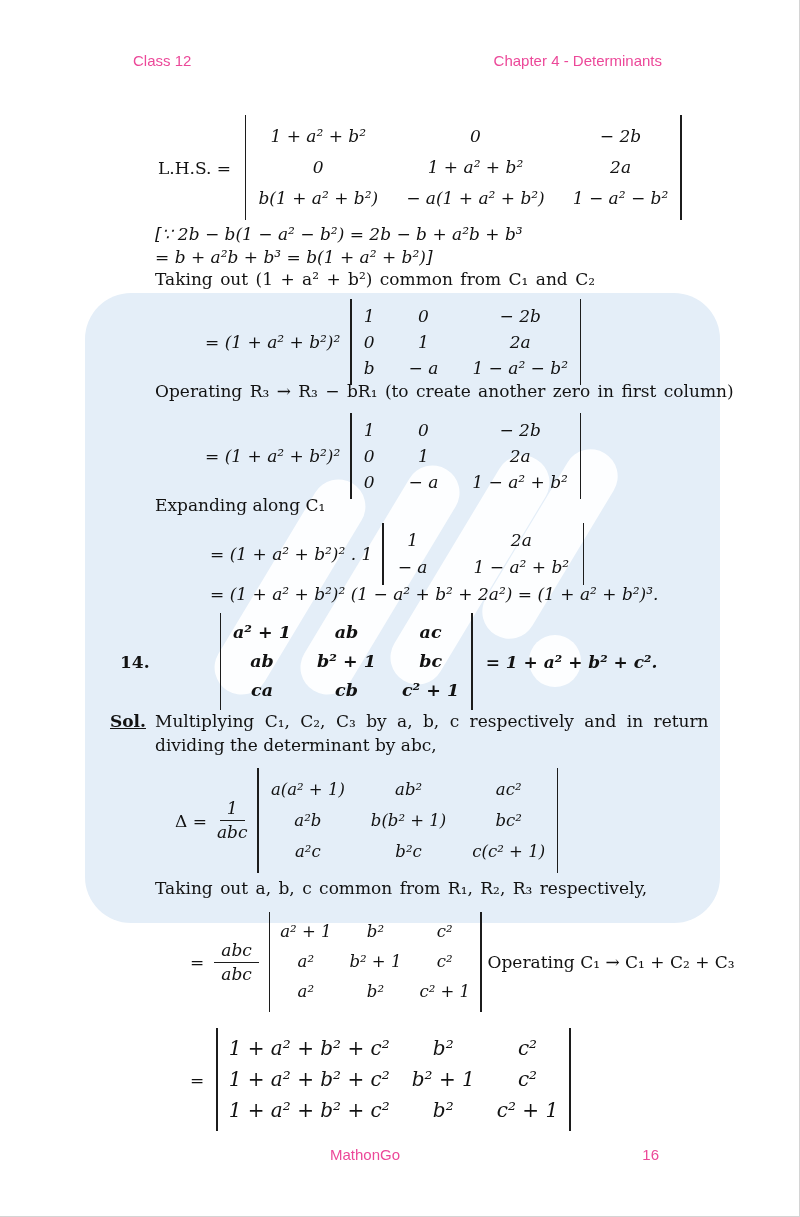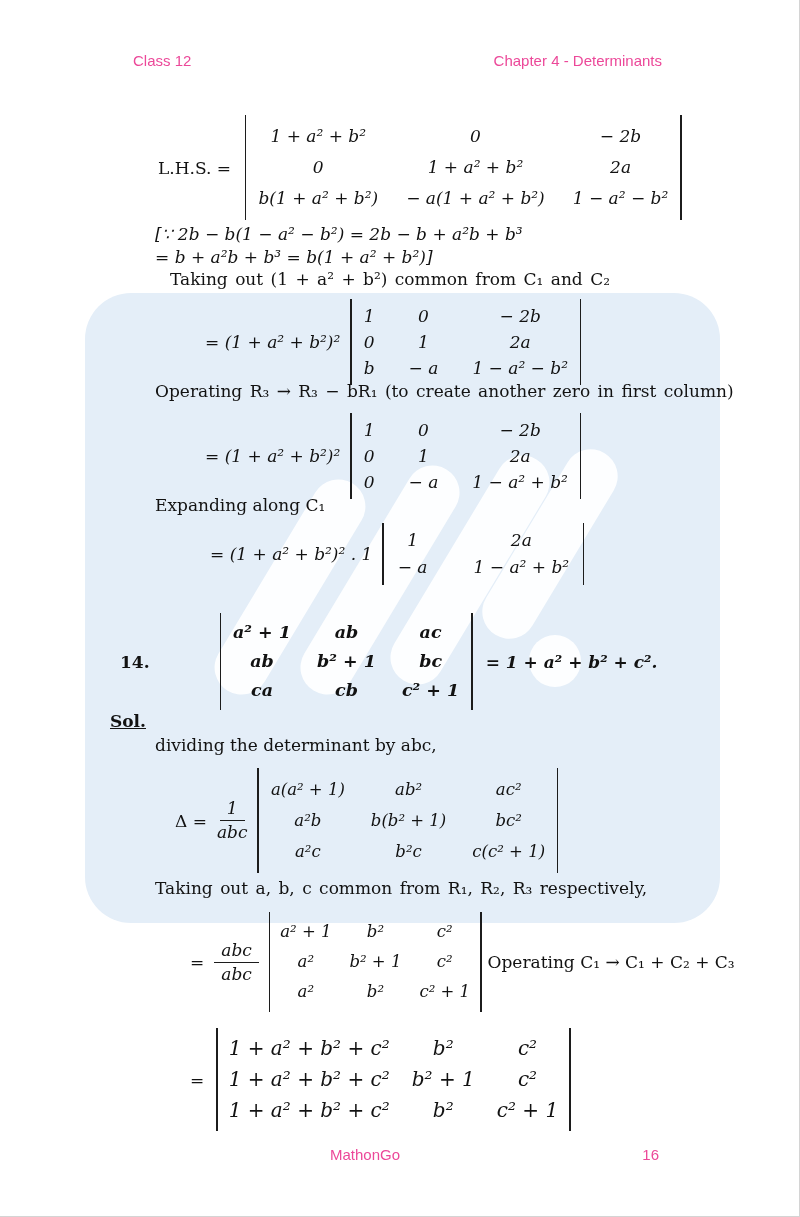--- a/index.html
+++ b/index.html
@@ -79,21 +79,21 @@
           <span class="cell">b(1 + a² + b²)</span>
           <span class="cell">− a(1 + a² + b²)</span>
           <span class="cell">1 − a² − b²</span>
         </div>
         <div class="bar"></div>
       </div>
     </div>
 
     <div class="abs math" style="left:155px;top:224px;">[∵  2b − b(1 − a² − b²) = 2b − b + a²b + b³</div>
     <div class="abs math" style="left:155px;top:247px;">= b + a²b + b³ = b(1 + a² + b²)]</div>
-    <div class="abs prose ws2" style="left:170px;top:269px;">Taking out (1 + a² + b²) common from C₁ and C₂</div>
+    <div class="abs prose ws2" style="left:155px;top:269px;">Taking out (1 + a² + b²) common from C₁ and C₂</div>
 
     <div class="abs eqrow" style="left:205px;top:299px;">
       <span class="math" style="margin-right:10px;">= (1 + a² + b²)²</span>
       <div class="det m-std">
         <div class="bar"></div>
         <div class="cells c3">
           <span class="cell">1</span>
           <span class="cell">0</span>
           <span class="cell">− 2b</span>
           <span class="cell">0</span>
@@ -137,20 +137,21 @@
         <div class="cells c2">
           <span class="cell">1</span>
           <span class="cell">2a</span>
           <span class="cell">− a</span>
           <span class="cell">1 − a² + b²</span>
         </div>
         <div class="bar"></div>
       </div>
     </div>
 
+    <div class="abs math" style="left:210px;top:584px;">= (1 + a² + b²)² (1 − a² + b² + 2a²) = (1 + a² + b²)³.</div>
 
     <div class="abs eqrow" style="left:120px;top:613px;">
       <span class="prose bold" style="margin-right:70px;">14.</span>
       <div class="det m-q14">
         <div class="bar"></div>
         <div class="cells c3">
           <span class="cell">a² + 1</span>
           <span class="cell">ab</span>
           <span class="cell">ac</span>
           <span class="cell">ab</span>
@@ -159,20 +160,21 @@
           <span class="cell">ca</span>
           <span class="cell">cb</span>
           <span class="cell">c² + 1</span>
         </div>
         <div class="bar"></div>
       </div>
       <span class="math bold" style="margin-left:13px;">= 1 + a² + b² + c².</span>
     </div>
 
     <div class="abs prose bold" style="left:110px;top:711px;text-decoration:underline;">Sol.</div>
+    <div class="abs prose ws5" style="left:155px;top:711px;">Multiplying C₁, C₂, C₃ by a, b, c respectively and in return</div>
     <div class="abs prose" style="left:155px;top:735px;">dividing the determinant by abc,</div>
 
     <div class="abs eqrow" style="left:175px;top:768px;">
       <span class="prose">Δ =</span>
       <span class="frac">
         <span class="num">1</span>
         <span class="den">abc</span>
       </span>
       <div class="det m-del">
         <div class="bar"></div>

